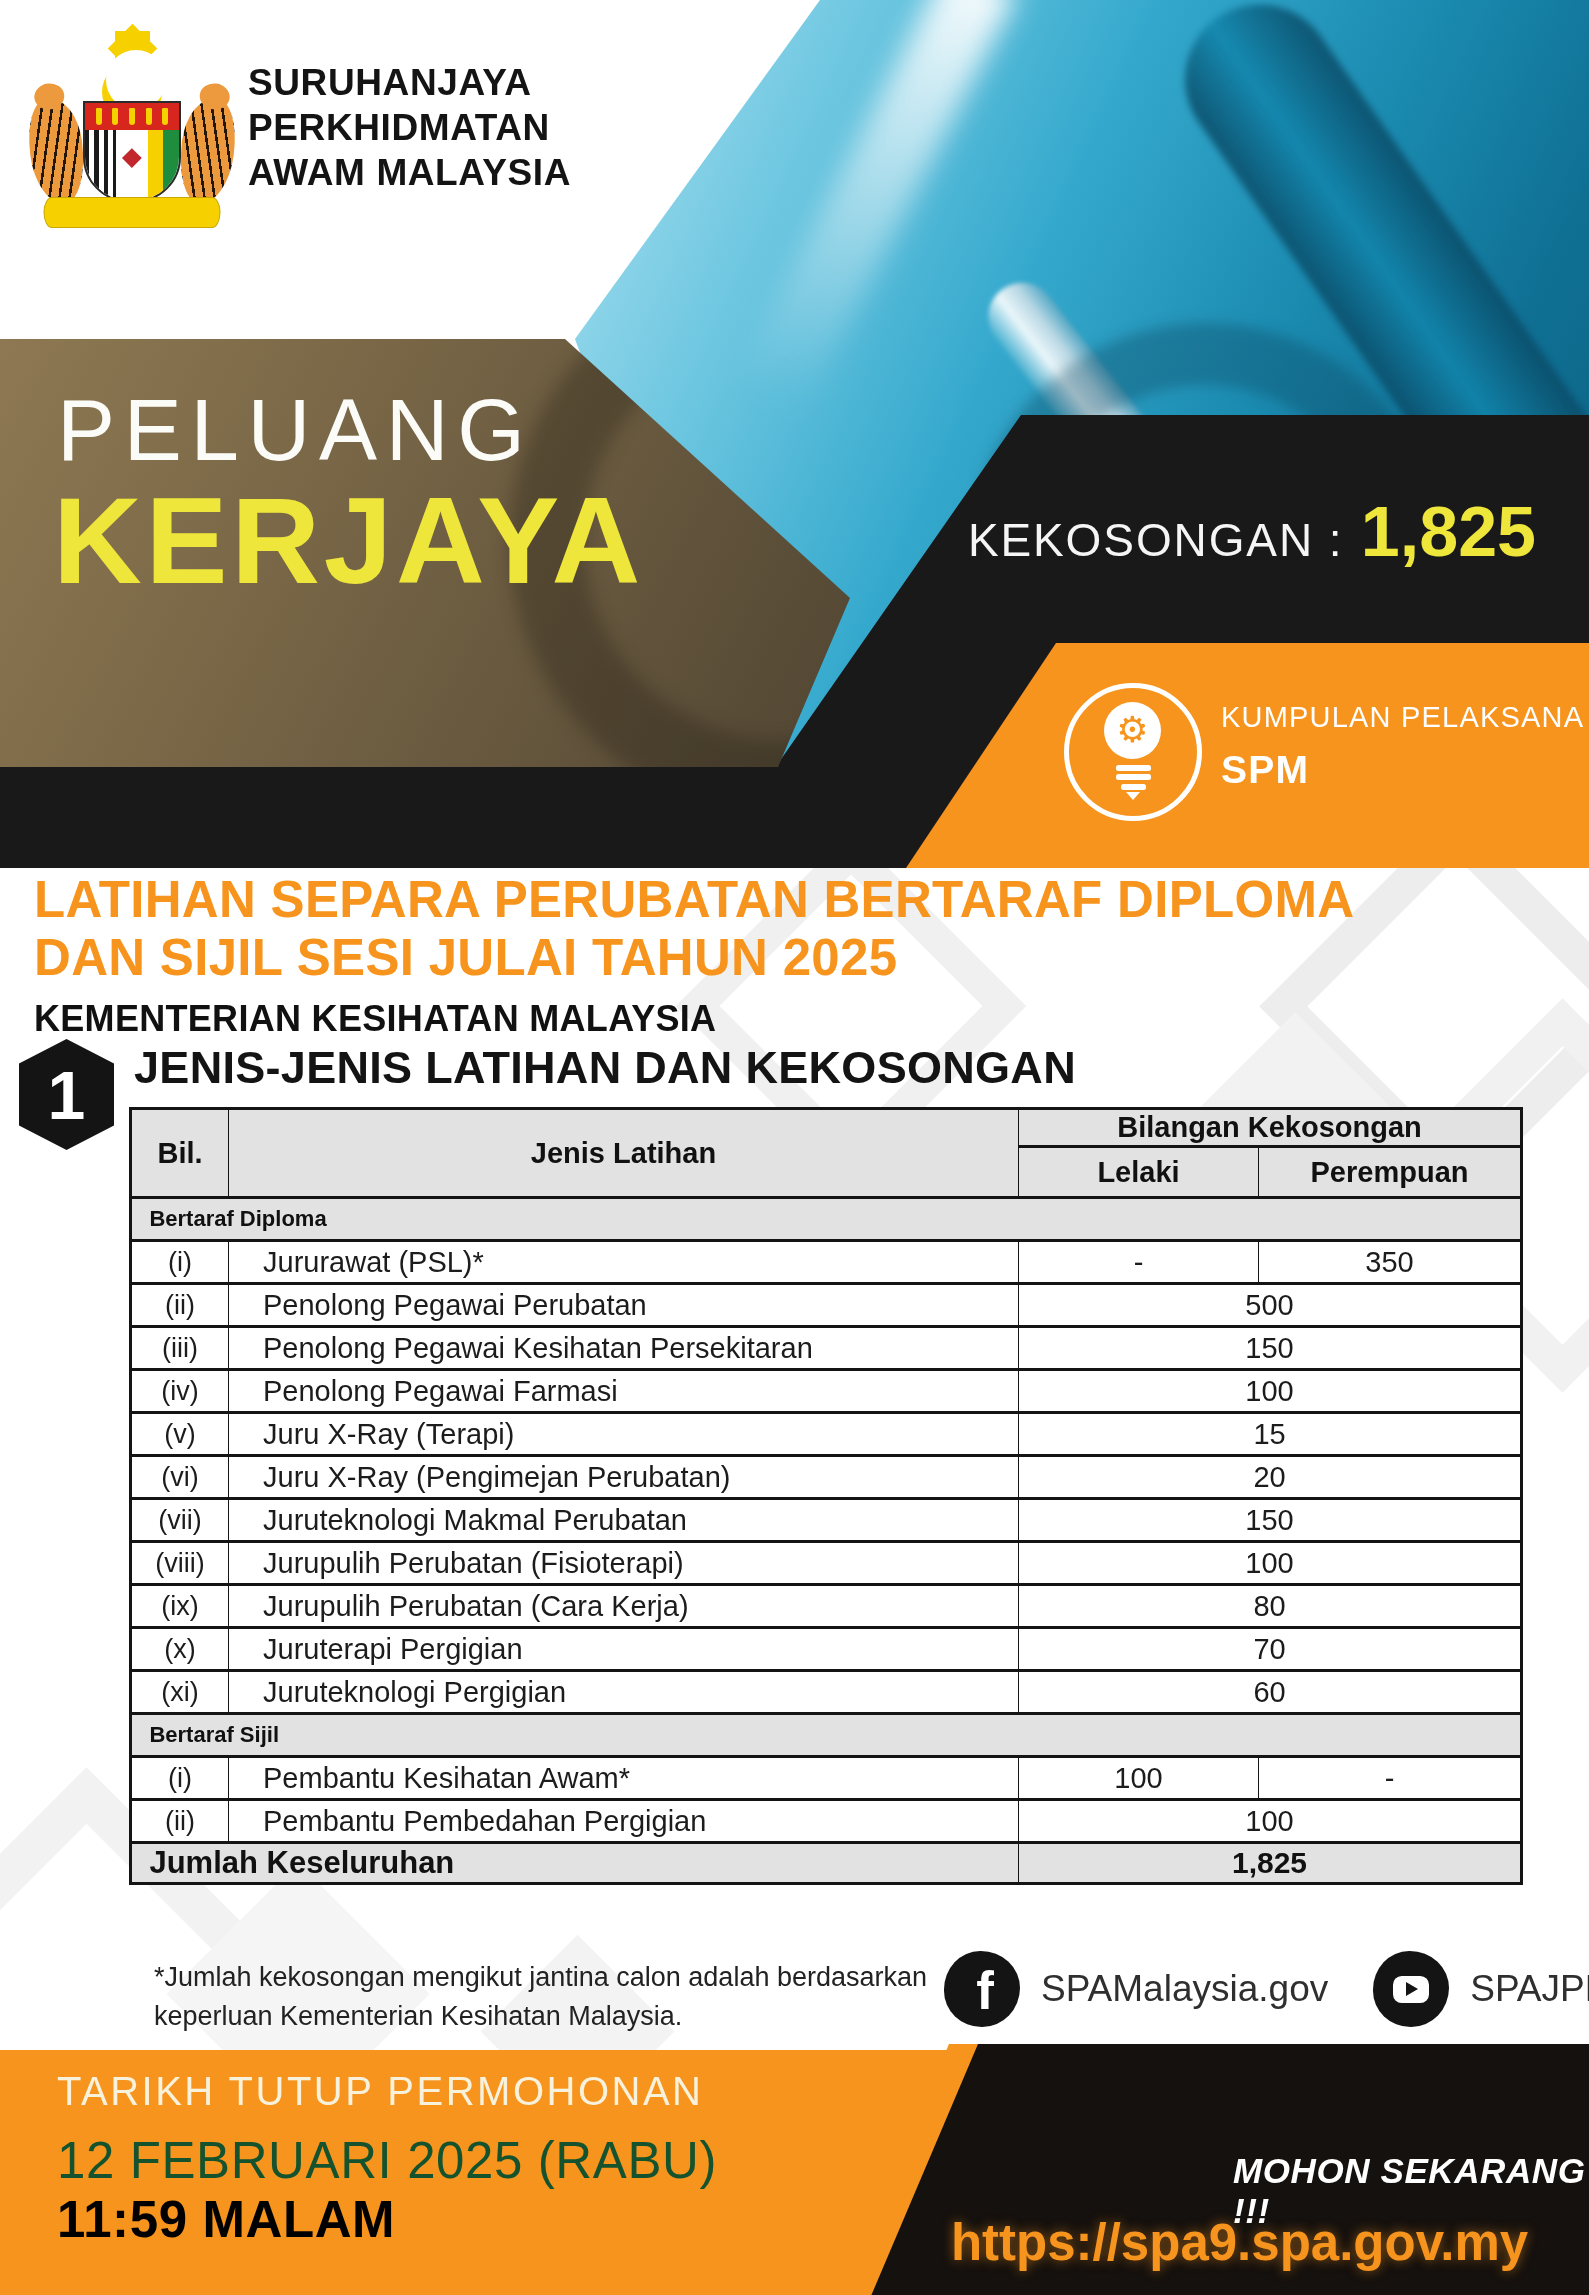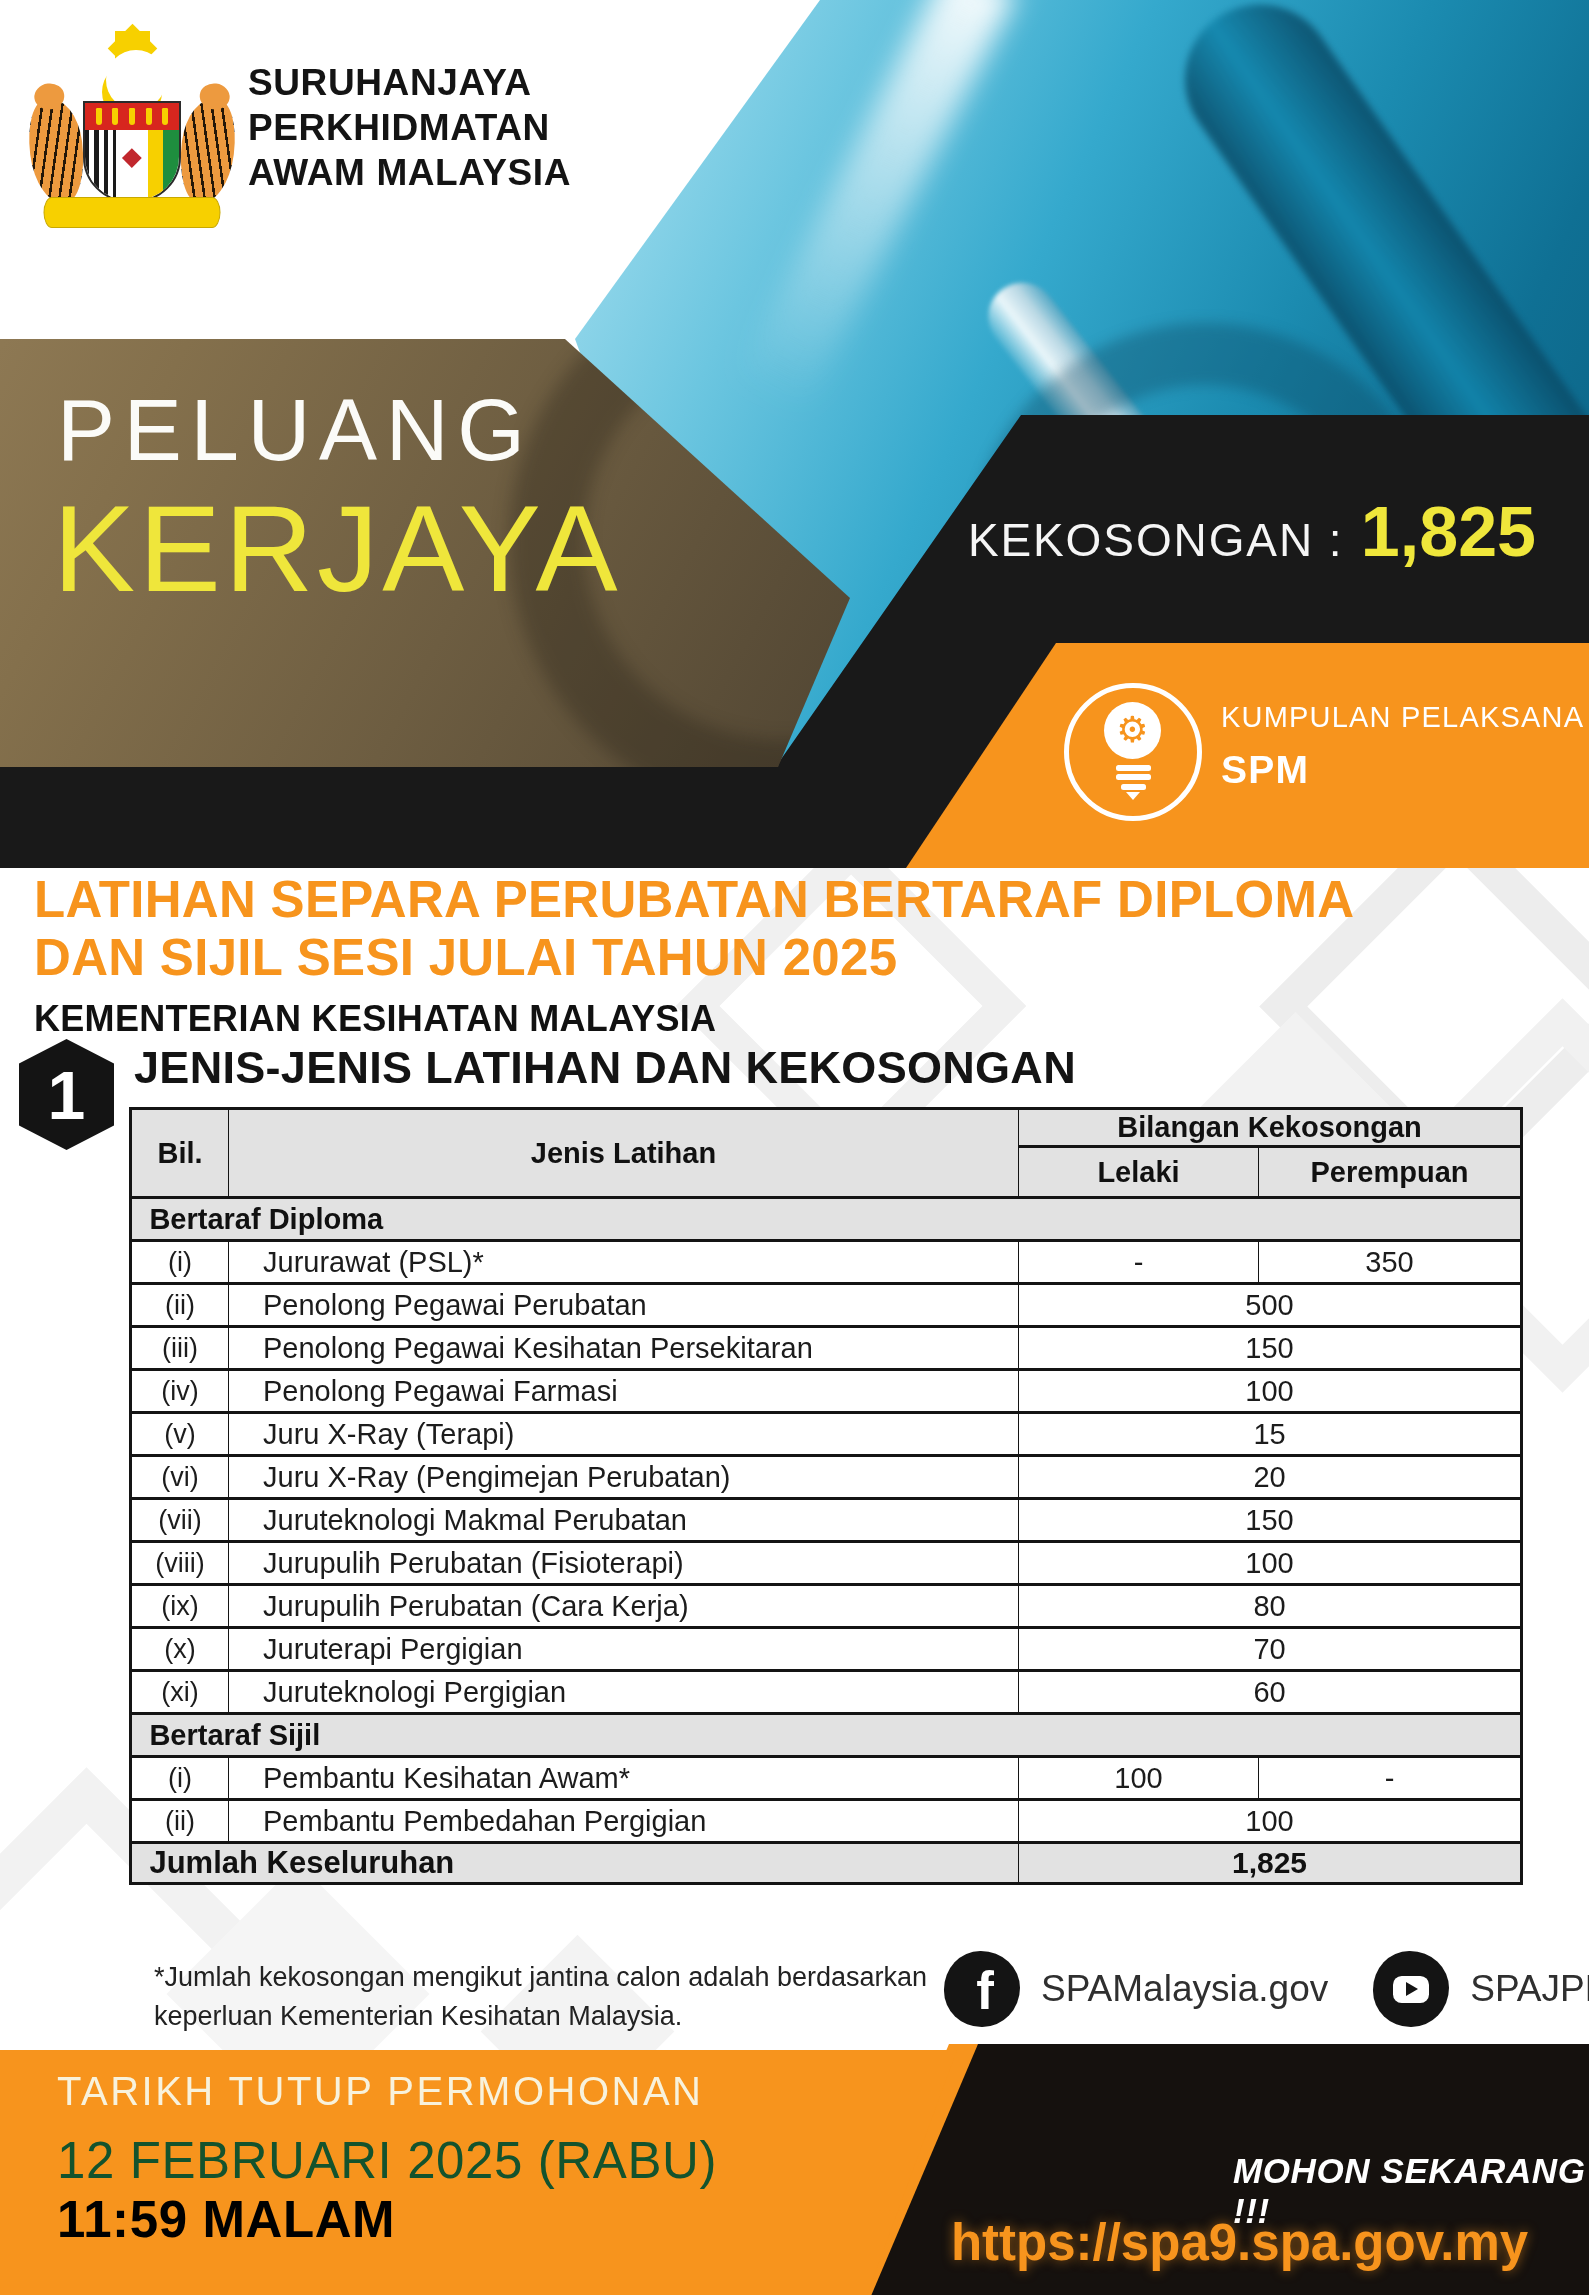--- a/index.html
+++ b/index.html
@@ -45,21 +45,21 @@
     background:linear-gradient(115deg,#ffffff 0%,#eef9fc 8%,#d4f0f8 18%,#a8e0f0 30%,#6cc6e0 44%,#35a9cd 58%,#1b8bb0 72%,#0f7094 84%,#0b5d7d 100%);}
   .ph-s1{position:absolute;left:839px;top:-50px;width:75px;height:472px;transform:rotate(27deg);background:linear-gradient(rgba(255,255,255,.95),rgba(255,255,255,0));filter:blur(13.7px);}
   .ph-s2{position:absolute;left:1124px;top:236px;width:68px;height:509px;transform:rotate(-38deg);background:linear-gradient(90deg,rgba(255,255,255,.1),#eaf6fa 40%,#b9d8e4 70%,rgba(130,170,190,.4));border-radius:37px;filter:blur(1.9px);}
   .ph-s3{position:absolute;left:1317px;top:-37px;width:149px;height:609px;transform:rotate(-35deg);background:linear-gradient(90deg,#0a4a66,#1286ad 45%,#0a4a66);border-radius:75px;filter:blur(3.7px);opacity:.85;}
   .ph-ring{position:absolute;left:969px;top:323px;width:348px;height:348px;border:62px solid rgba(12,70,95,.35);border-radius:50%;filter:blur(6.2px);}
   .hero-black{position:absolute;inset:0;background:#191919;clip-path:polygon(1021px 415px,1589px 415px,1589px 868px,0 868px,0 765px,777px 765px);}
   .hero-brown{position:absolute;inset:0;clip-path:polygon(0 339px,565px 339px,850px 598px,778px 767px,0 767px);
     background:linear-gradient(118deg,#96805a 0%,#84704c 18%,#6d5d41 38%,#554935 58%,#413829 78%,#332c22 95%);}
   .br-ring{position:absolute;left:509px;top:267px;width:398px;height:398px;border:75px solid rgba(25,22,16,.28);border-radius:50%;filter:blur(8.7px);}
   .peluang{position:absolute;left:57px;top:380px;font-size:87px;font-weight:300;letter-spacing:8.7px;color:#FBFBF8;}
-  .kerjaya{position:absolute;left:53px;top:470px;font-size:123px;font-weight:400;letter-spacing:3.7px;color:#EFE63B;margin-top:8px;}
+  .kerjaya{position:absolute;left:53px;top:470px;font-size:123px;font-weight:700;letter-spacing:3.7px;color:#EFE63B;}
   .vacline{position:absolute;right:53px;top:492px;display:flex;align-items:baseline;gap:17.4px;}
   .vac-label{font-size:46px;font-weight:400;letter-spacing:1.9px;color:#F5F5F5;}
   .vac-value{font-size:70px;font-weight:900;color:#EFE63B;}
   .orange-panel{position:absolute;inset:0;background:#F7941D;clip-path:polygon(1056px 643px,1589px 643px,1589px 868px,906px 868px);}
   .bulb{position:absolute;left:1064px;top:683px;width:128px;height:128px;border:5.6px solid #ffffff;border-radius:50%;}
   .bulb-head{position:absolute;left:50%;top:13.7px;width:57px;height:57px;margin-left:-29px;background:#ffffff;border-radius:50%;display:flex;align-items:center;justify-content:center;}
   .bulb-gear{font-family:"DejaVu Sans",sans-serif;font-size:36px;color:#F7941D;line-height:1;}
   .bulb-bar{position:absolute;left:50%;height:5.6px;background:#fff;border-radius:2.5px;}
   .bb1{top:77px;width:35px;margin-left:-17.4px;}
   .bb2{top:86px;width:35px;margin-left:-17.4px;}
@@ -78,21 +78,21 @@
   .hexbadge{position:absolute;left:19px;top:1039px;width:95px;height:111px;background:#141414;z-index:2;
     clip-path:polygon(50% 0,100% 22%,100% 78%,50% 100%,0 78%,0 22%);display:flex;align-items:center;justify-content:center;}
   .hexbadge span{color:#ffffff;font-size:68px;font-weight:900;}
   .sec-heading{position:absolute;left:134px;top:1042px;font-size:45px;font-weight:900;color:#141414;z-index:2;letter-spacing:0.3px;}
 
   
   .vac-table{position:absolute;left:129px;top:1107px;width:1391px;z-index:2;border-collapse:collapse;table-layout:fixed;background:#ffffff;border:3.7px solid #141414;}
   .vac-table th,.vac-table td{border:1.9px solid #141414;border-top-width:3.7px;border-bottom-width:3.7px;overflow:hidden;}
   .vac-table th{background:#E2E2E2;font-size:29px;font-weight:bold;text-align:center;color:#111;}
   .r-h1{height:31px;} .r-h2{height:51px;} .r-sec{height:43px;} .r-data{height:43px;} .r-total{height:36px;}
-  .sec-row{background:#E2E2E2;font-size:29px;font-weight:bold;text-align:left;padding-left:17.4px;color:#111;}
+  .sec-row{background:#E2E2E2;font-size:22px;font-weight:bold;text-align:left;padding-left:17.4px;color:#111;}
   .bil{font-size:27px;text-align:center;color:#1c1c1c;}
   .jenis{font-size:29px;text-align:left;padding-left:34px;color:#1c1c1c;}
   .num{font-size:29px;text-align:center;color:#1c1c1c;}
   .total-label{background:#E2E2E2;font-weight:bold;font-size:31px;text-align:left;padding-left:17.4px;color:#111;}
   .total-val{background:#E2E2E2;font-weight:bold;font-size:30px;text-align:center;color:#111;}
 
   
   .footnote{position:absolute;left:154px;top:1958px;z-index:2;font-size:27px;line-height:1.45;color:#222222;}
   .social{position:absolute;left:944px;top:1951px;z-index:2;display:flex;align-items:center;}
   .sicon{width:76px;height:76px;background:#141414;border-radius:48% 52% 50% 50%/51% 49% 52% 48%;display:flex;align-items:center;justify-content:center;position:relative;}

